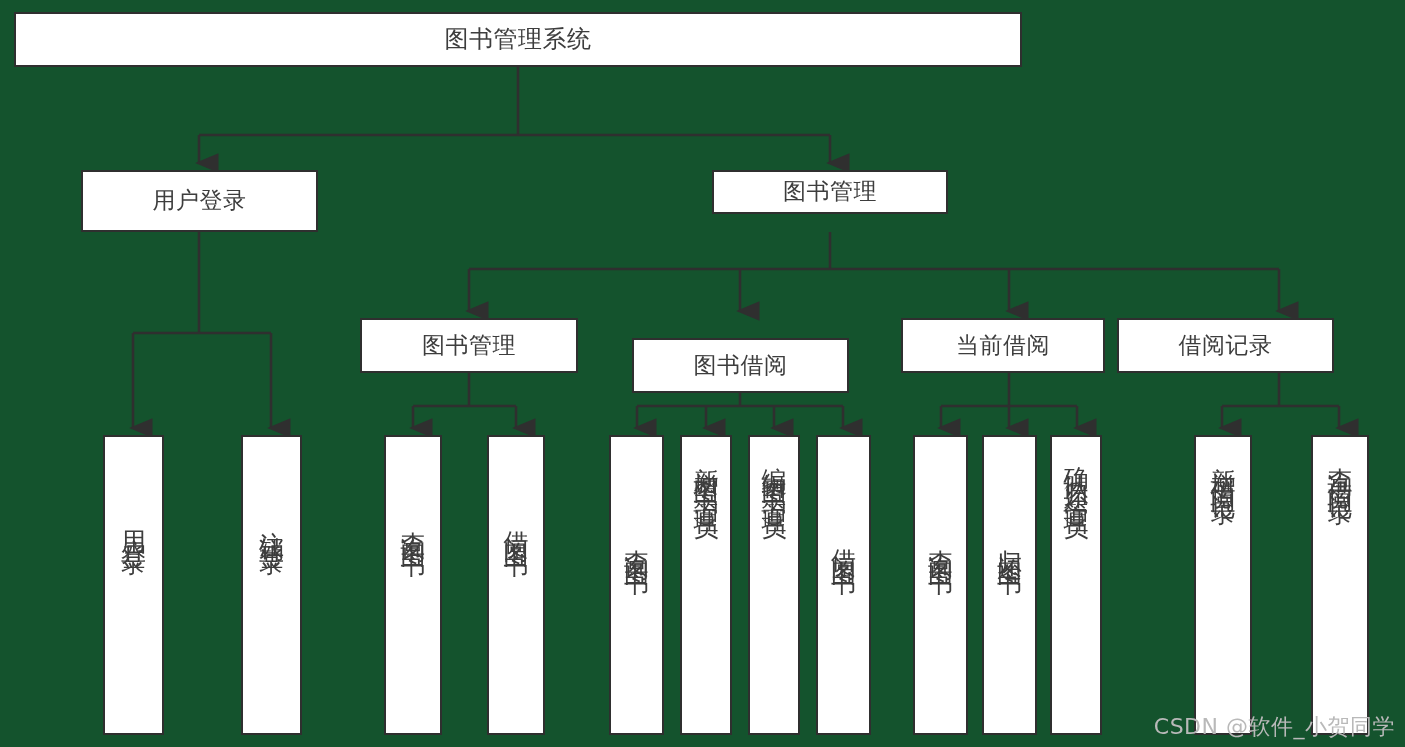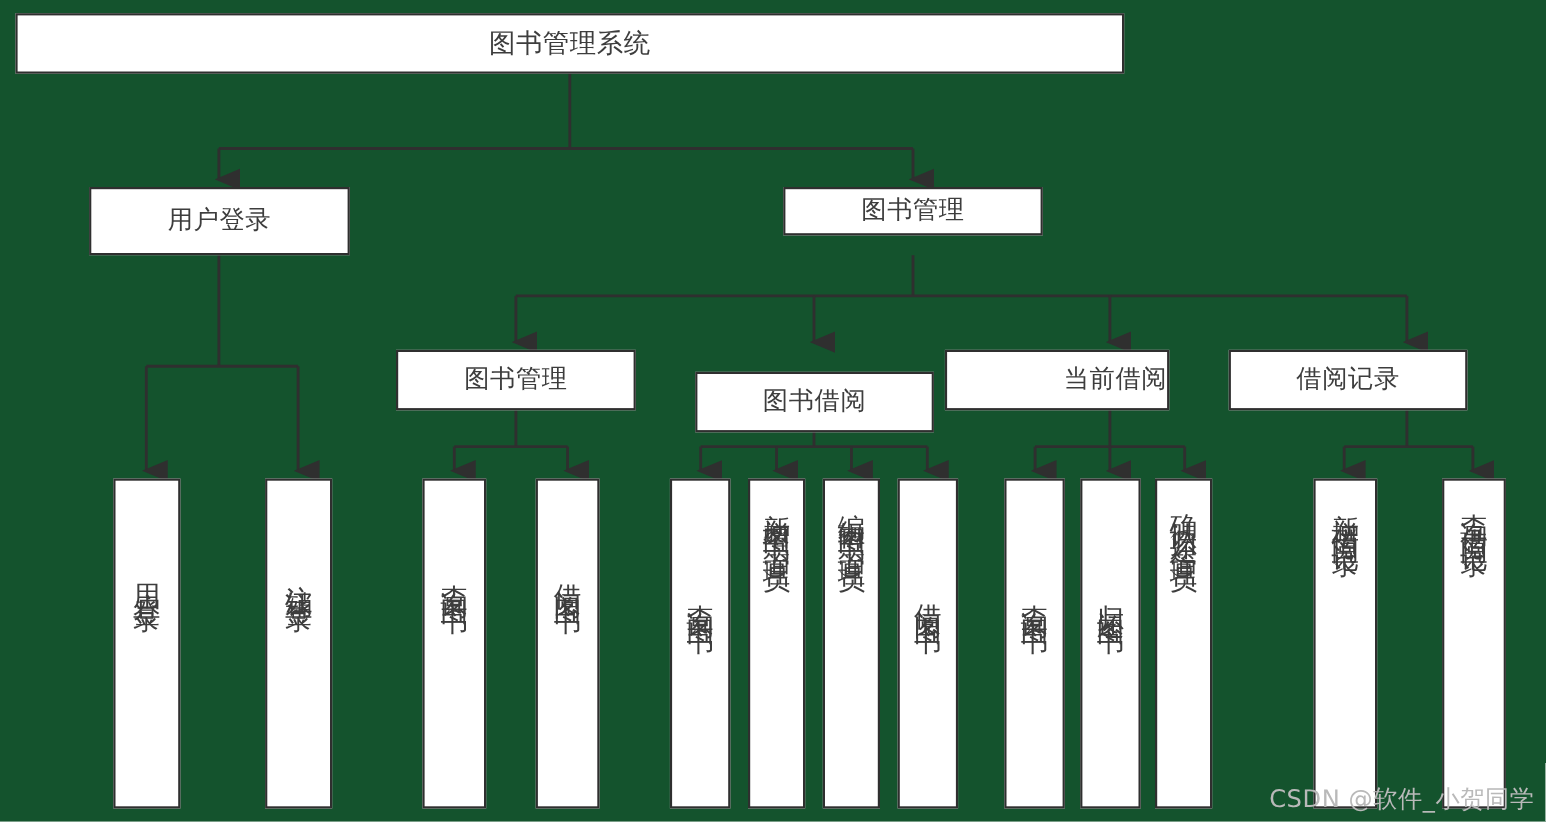--- a/index.html
+++ b/index.html
@@ -152,21 +152,21 @@
   <div class="node horiz" style="left:712px; top:170px; width:236px; height:44px;">
     <span class="label">图书管理</span>
   </div>
 
   <div class="node horiz" style="left:360px; top:318px; width:218px; height:55px;">
     <span class="label">图书管理</span>
   </div>
   <div class="node horiz" style="left:632px; top:318px; width:217px; height:55px;margin-top:20px;">
     <span class="label">图书借阅</span>
   </div>
-  <div class="node horiz" style="left:859px; top:318px; width:204px; height:55px;justify-content:flex-end;">
+  <div class="node horiz" style="left:901px; top:318px; width:204px; height:55px;">
     <span class="label">当前借阅</span>
   </div>
   <div class="node horiz" style="left:1117px; top:318px; width:217px; height:55px;">
     <span class="label">借阅记录</span>
   </div>
 
   <div class="node vert mid" style="left:103px; top:435px; width:61px; height:300px;">
     <span class="label">用户登录</span>
   </div>
   <div class="node vert mid" style="left:241px; top:435px; width:61px; height:300px;">

